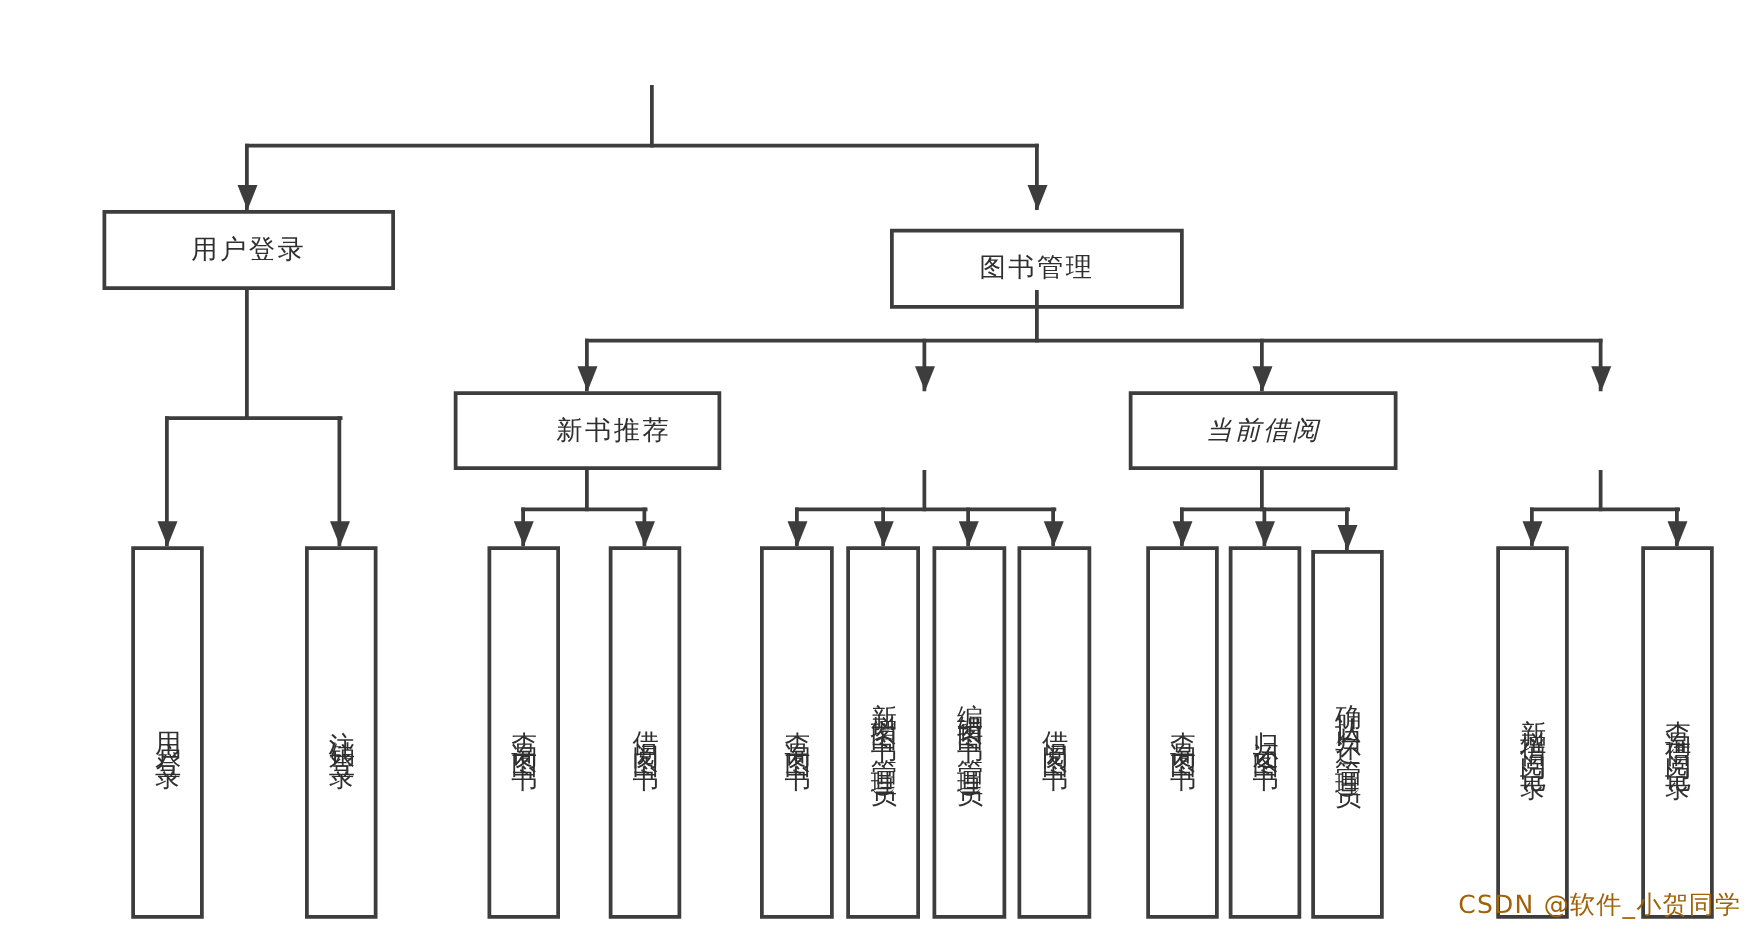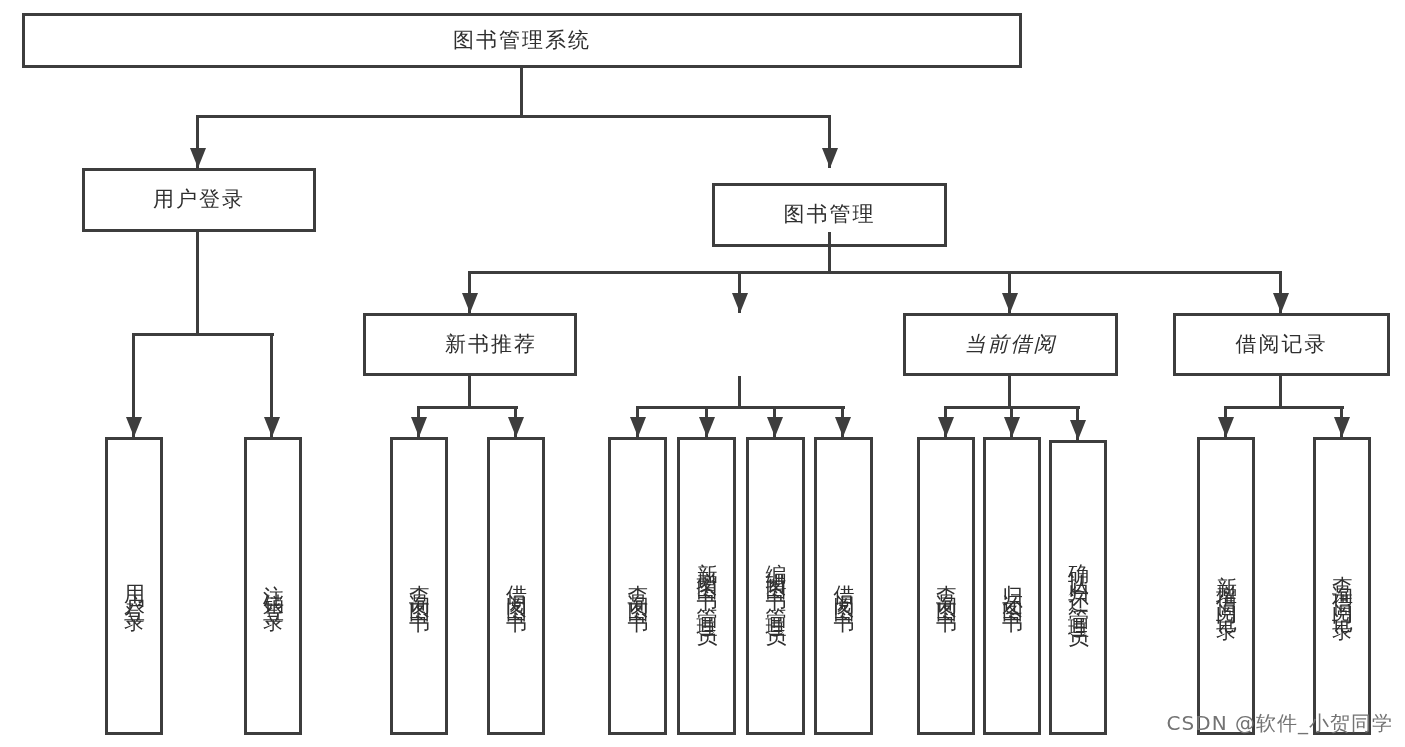--- a/index.html
+++ b/index.html
@@ -34,40 +34,38 @@
   .arrow::after{
     content:"";position:absolute;left:-6px;bottom:0;
     width:0;height:0;
     border-left:8px solid transparent;
     border-right:8px solid transparent;
     border-top:20px solid #3d3d3d;
   }
   .watermark{
     position:absolute;
     top:710px;right:12px;
-    font-size:20px;color:#737373;
+    font-size:20px;color:#a16207;
     letter-spacing:1px;
     white-space:nowrap;
     z-index:5;
     margin-left:24px;
   }
 </style>
 </head>
 <body>
 
 <div class="canvas">
 
-  <div class="node" style="left:22px;top:13px;width:1000px;height:55px;">图书管理系统</div>
 
   <div class="node" style="left:82px;top:168px;width:234px;height:64px;">用户登录</div>
   <div class="node" style="left:712px;top:183px;width:235px;height:64px;">图书管理</div>
 
   <div class="node" style="left:363px;top:313px;width:214px;height:63px;padding-left:42px;">新书推荐</div>
   <div class="node" style="left:903px;top:313px;width:215px;height:63px;font-style:italic;">当前借阅</div>
-  <div class="node" style="left:1173px;top:313px;width:217px;height:63px;">借阅记录</div>
 
   <div class="node vertical" style="left:105px;top:437px;width:58px;height:298px;">用户登录</div>
   <div class="node vertical" style="left:244px;top:437px;width:58px;height:298px;">注销登录</div>
 
   <div class="node vertical" style="left:390px;top:437px;width:58px;height:298px;">查询图书</div>
   <div class="node vertical" style="left:487px;top:437px;width:58px;height:298px;">借阅图书</div>
 
   <div class="node vertical" style="left:608px;top:437px;width:59px;height:298px;">查询图书</div>
   <div class="node vertical" style="left:677px;top:437px;width:59px;height:298px;">新增图书（管理员）</div>
   <div class="node vertical" style="left:746px;top:437px;width:59px;height:298px;">编辑图书（管理员）</div>

